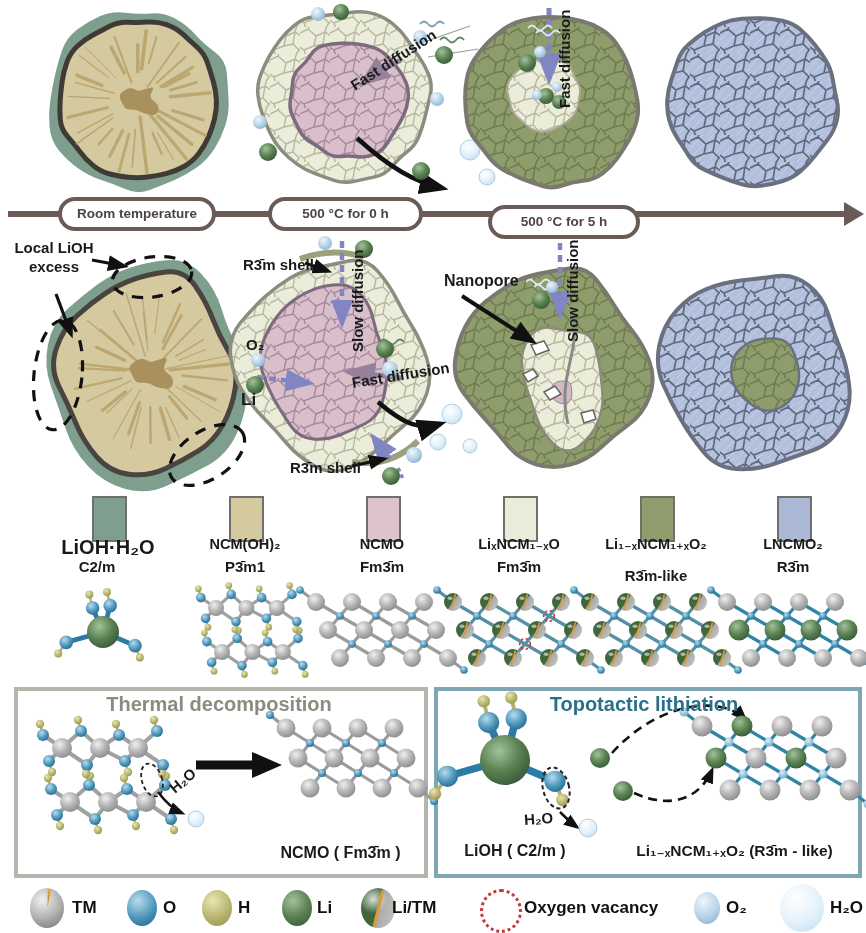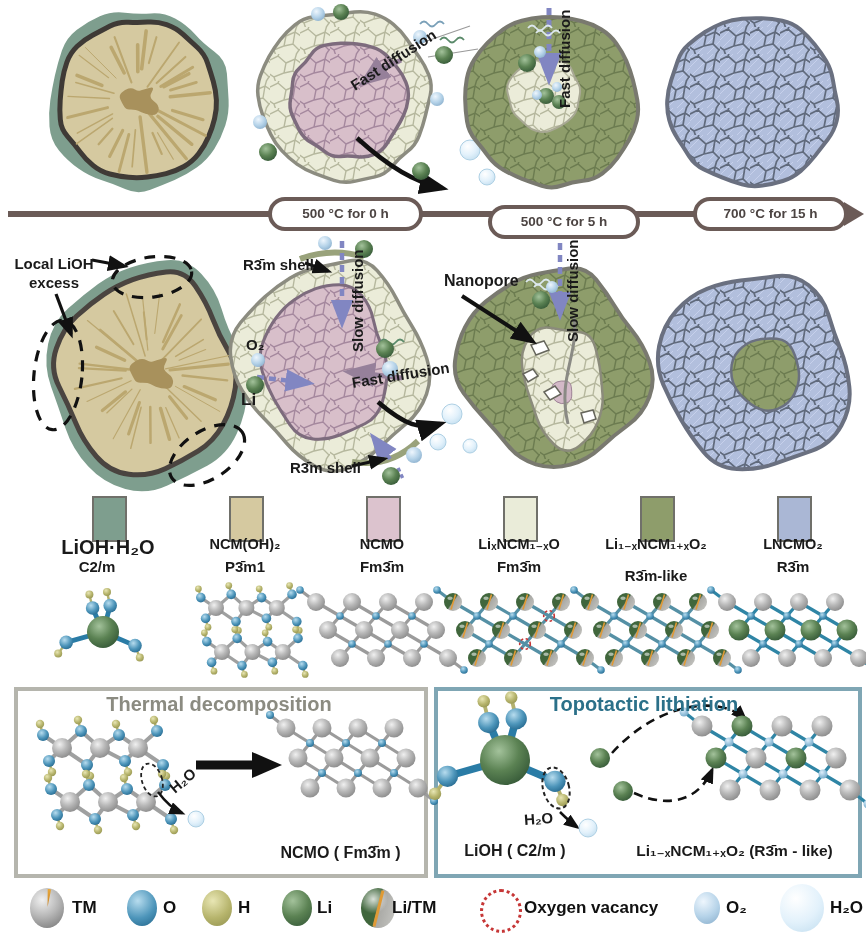--- a/index.html
+++ b/index.html
@@ -773,28 +773,28 @@
       <circle cx="716" cy="758" r="10.5" fill="url(#gradLi)"></circle>
       <circle cx="756" cy="758" r="10.5" fill="url(#gradTM)"></circle>
       <circle cx="796" cy="758" r="10.5" fill="url(#gradLi)"></circle>
       <circle cx="836" cy="758" r="10.5" fill="url(#gradTM)"></circle>
       <circle cx="730" cy="790" r="10.5" fill="url(#gradTM)"></circle>
       <circle cx="770" cy="790" r="10.5" fill="url(#gradTM)"></circle>
       <circle cx="810" cy="790" r="10.5" fill="url(#gradTM)"></circle>
       <circle cx="850" cy="790" r="10.5" fill="url(#gradTM)"></circle>
     </svg>
 
+  <div class="pill" style="left:58px;top:197px;width:150px;">Room temperature</div>
   <div class="pill" style="left:268px;top:197px;width:147px;">500 °C for 0 h</div>
   <div class="pill" style="left:488px;top:197px;width:144px;margin-top:8px;">500 °C for 5 h</div>
-  <div class="pill" style="left:693px;top:197px;width:147px;">700 °C for 15 h</div>
 
   <div class="ov" style="left:352px;top:78px;width:120px;font-size:15px;transform:rotate(-33deg);transform-origin:0 50%;">Fast diffusion</div>
   <div class="ov vtext" style="left:556px;top:6px;height:102px;font-size:15px;">Fast diffusion</div>
 
-  <div class="ov ctr" style="left:2px;top:254px;width:104px;font-size:15px;line-height:19px;text-align:center;">Local LiOH excess</div>
+  <div class="ov ctr" style="left:2px;top:238px;width:104px;font-size:15px;line-height:19px;text-align:center;">Local LiOH excess</div>
   <div class="ov" style="left:243px;top:256px;font-size:15px;">R3̄m shell</div>
   <div class="ov vtext" style="left:349px;top:240px;height:112px;font-size:15px;">Slow diffusion</div>
   <div class="ov" style="left:246px;top:336px;font-size:15px;">O₂</div>
   <div class="ov" style="left:241px;top:390px;font-size:17px;">Li</div>
   <div class="ov" style="left:352px;top:374px;width:115px;font-size:15px;transform:rotate(-9deg);transform-origin:0 50%;">Fast diffusion</div>
   <div class="ov" style="left:290px;top:459px;font-size:15px;">R3̄m shell</div>
   <div class="ov" style="left:444px;top:272px;font-size:16px;">Nanopore</div>
   <div class="ov vtext" style="left:564px;top:236px;height:106px;font-size:15px;">Slow diffusion</div>
 
   <div class="swatch" style="left: 92px; top: 496px; background: rgb(126, 158, 142);"></div>

